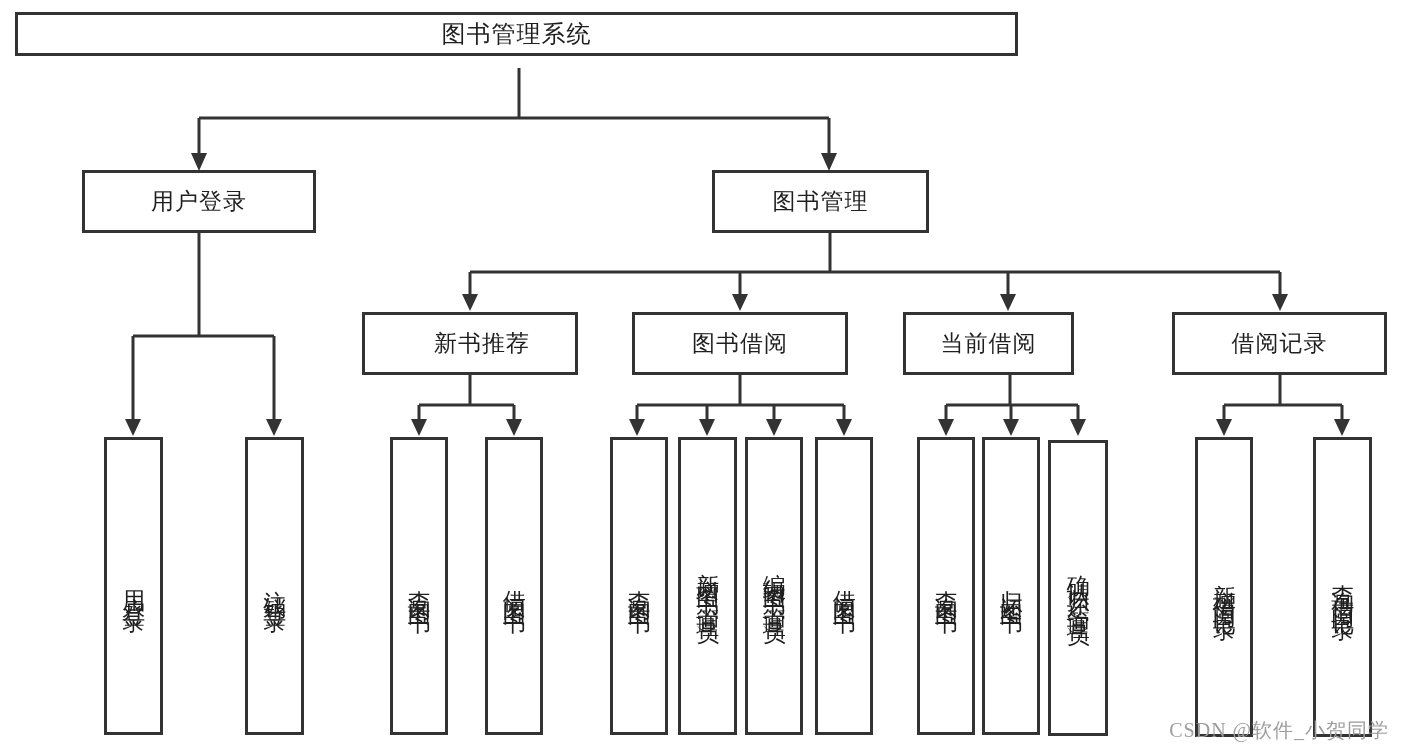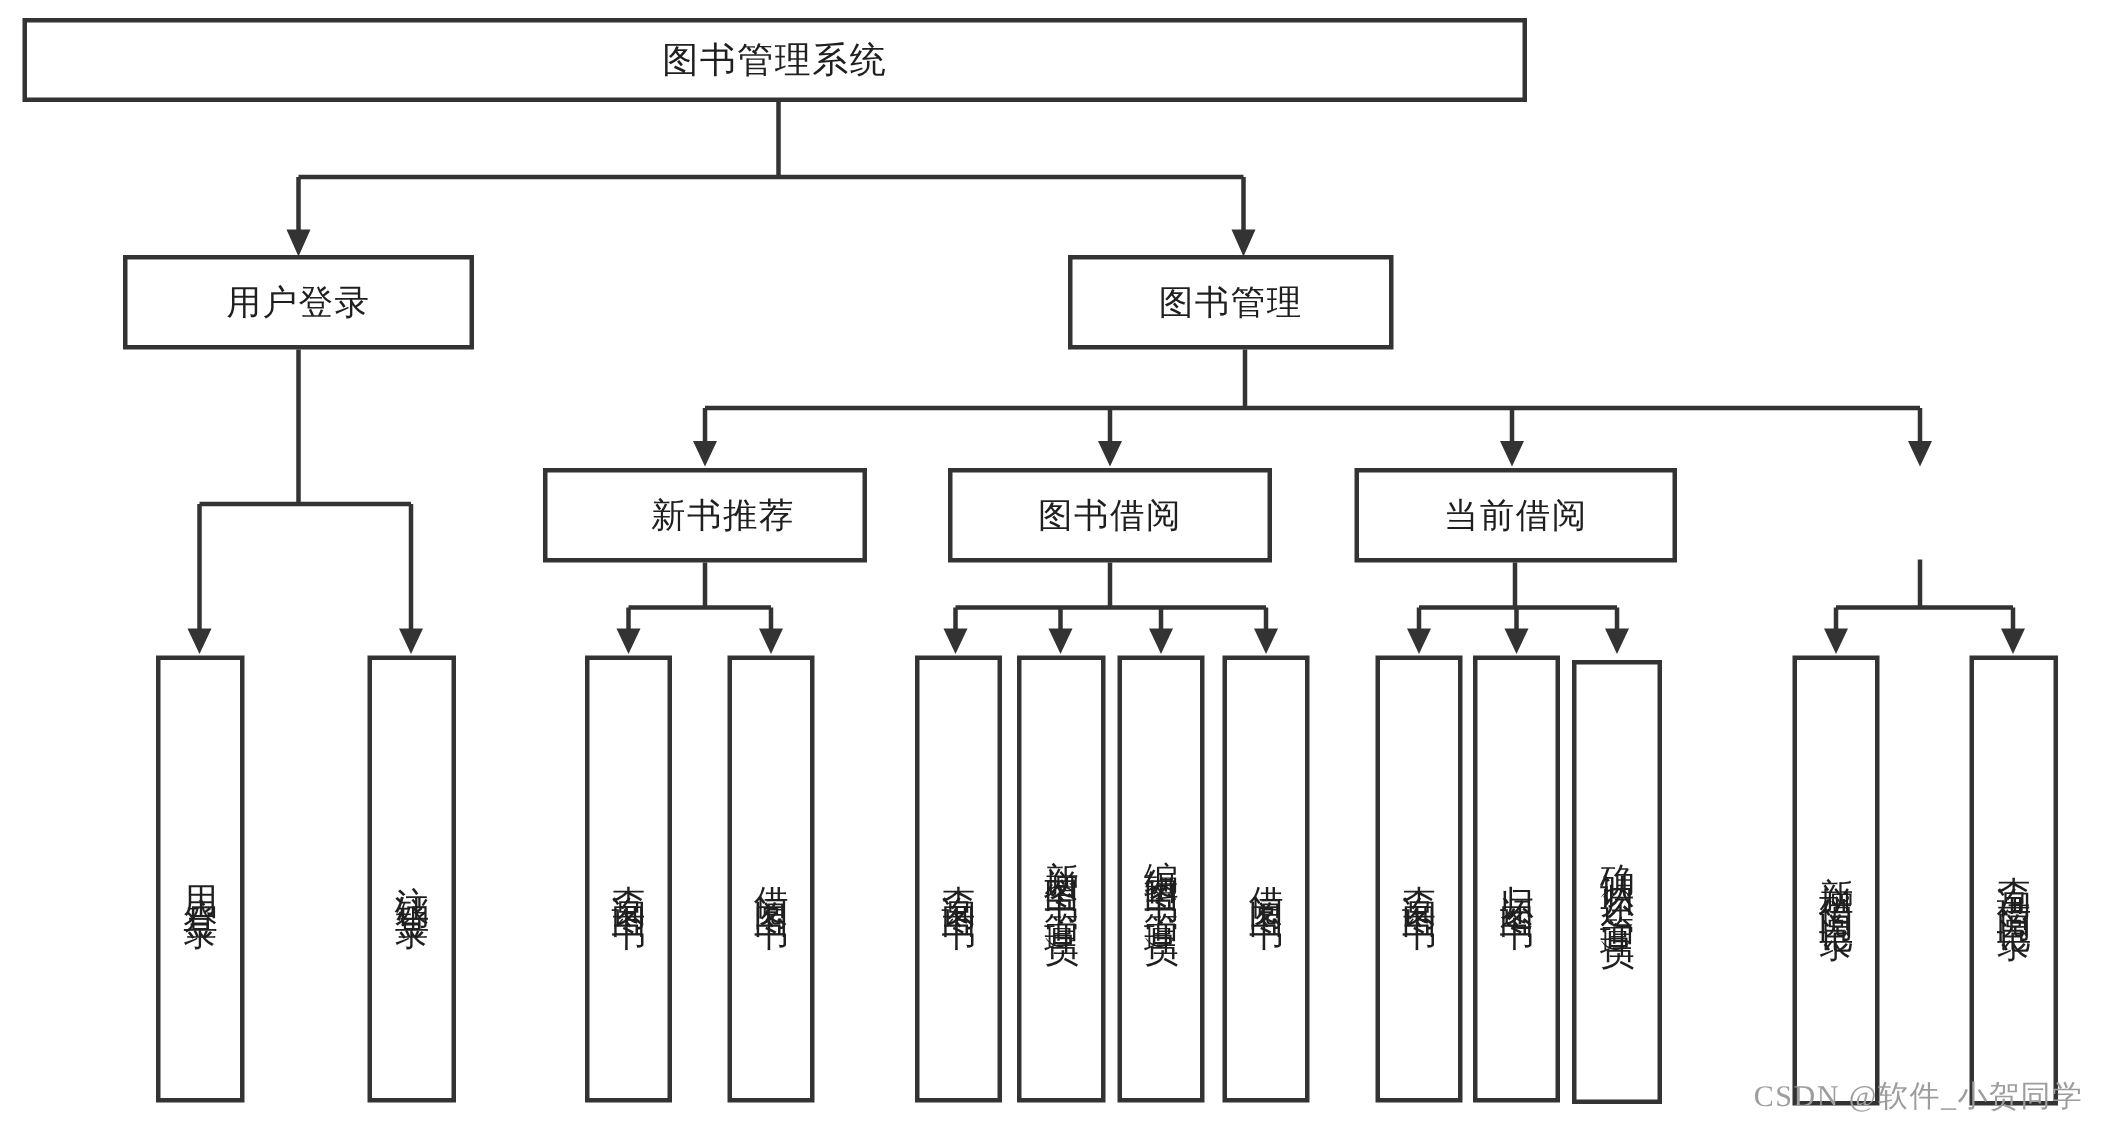--- a/index.html
+++ b/index.html
@@ -99,39 +99,42 @@
       M766 419 H782 L774 436 Z
       M836 419 H852 L844 436 Z
       M938 419 H954 L946 436 Z
       M1003 419 H1019 L1011 436 Z
       M1070 419 H1086 L1078 436 Z
       M1216 419 H1232 L1224 436 Z
       M1334 419 H1350 L1342 436 Z
     "></path>
   </svg>
 
-  <div class="box h-node root-node" style="left:15px; top:12px; width:1003px; height:56px;">
+  <div class="box h-node root-node" style="left:15px; top:12px; width:1003px; height:44px;">
     <span>图书管理系统</span>
   </div>
 
   <div class="box h-node" style="left:82px; top:170px; width:234px; height:63px;">
     <span>用户登录</span>
   </div>
   <div class="box h-node" style="left:712px; top:170px; width:217px; height:63px;">
     <span>图书管理</span>
   </div>
 
   <div class="box h-node" style="left:362px; top:312px; width:216px; height:63px;padding-left:24px;">
     <span>新书推荐</span>
   </div>
   <div class="box h-node" style="left:632px; top:312px; width:216px; height:63px;">
     <span>图书借阅</span>
   </div>
-  <div class="box h-node" style="left:903px; top:312px; width:215px; height:63px;text-align:center;">
+  <div class="box h-node" style="left:903px; top:312px; width:171px; height:63px;text-align:center;">
     <span>当前借阅</span>
+  </div>
+  <div class="box h-node" style="left:1172px; top:312px; width:215px; height:63px;">
+    <span>借阅记录</span>
   </div>
 
   <div class="box v-node" style="left:104px; top:437px; width:59px; height:298px;">
     <span>用户登录</span>
   </div>
   <div class="box v-node" style="left:245px; top:437px; width:59px; height:298px;">
     <span>注销登录</span>
   </div>
 
   <div class="box v-node" style="left:390px; top:437px; width:58px; height:298px;">

